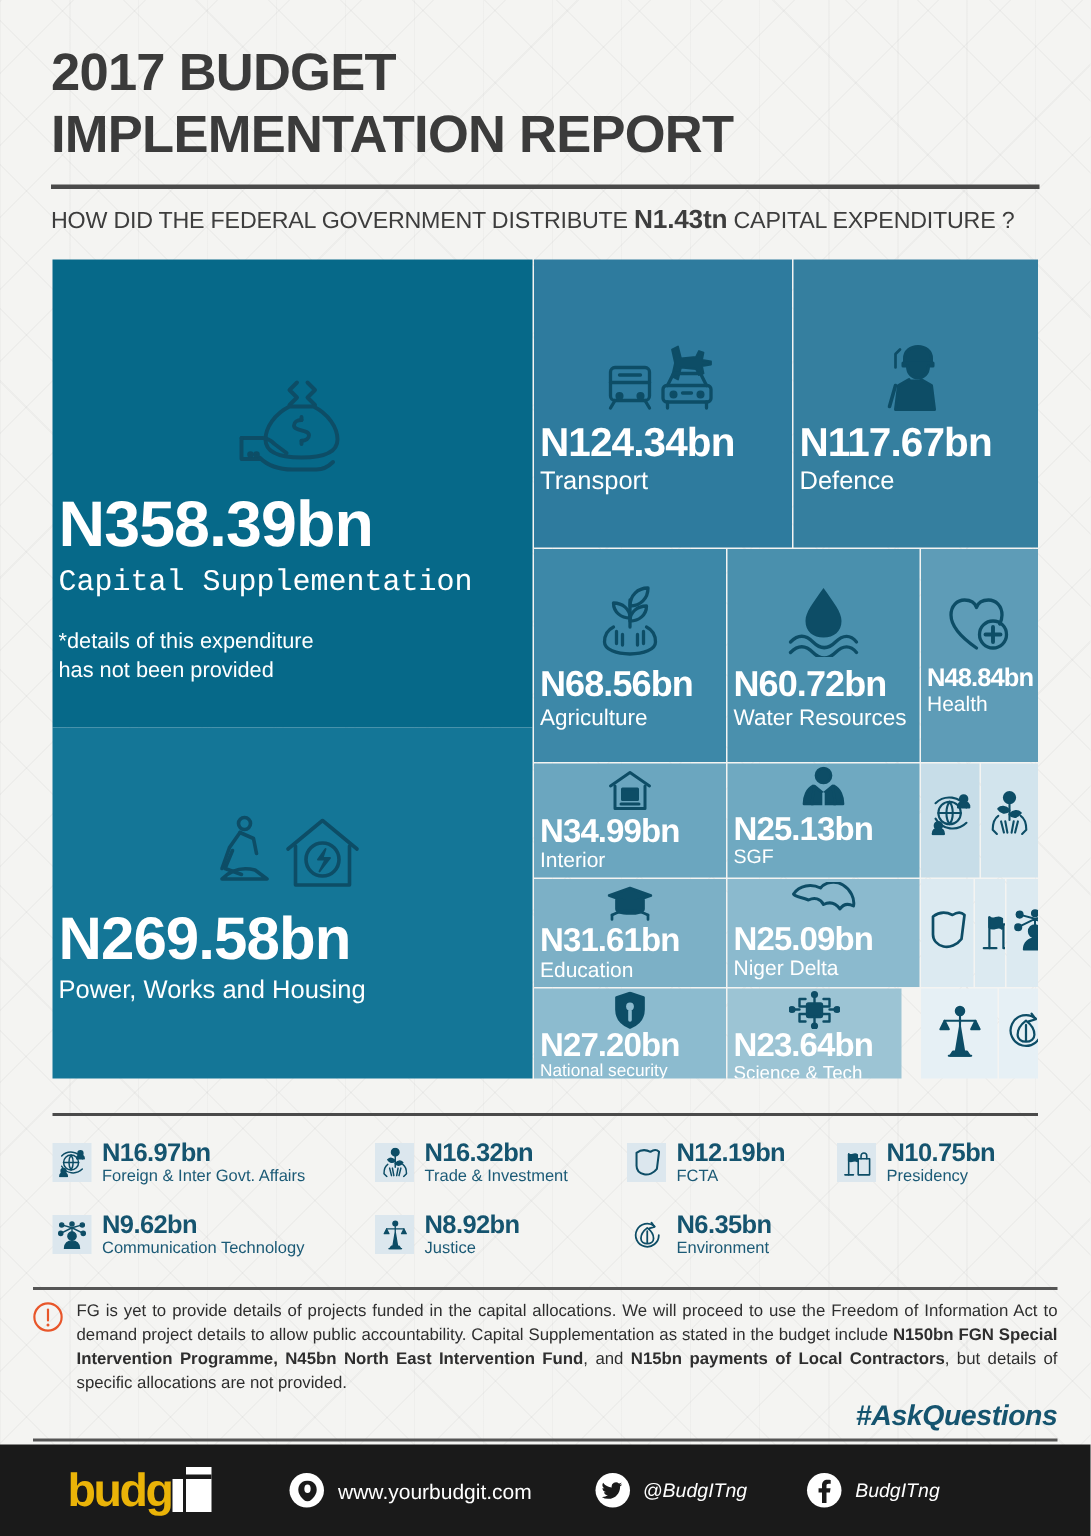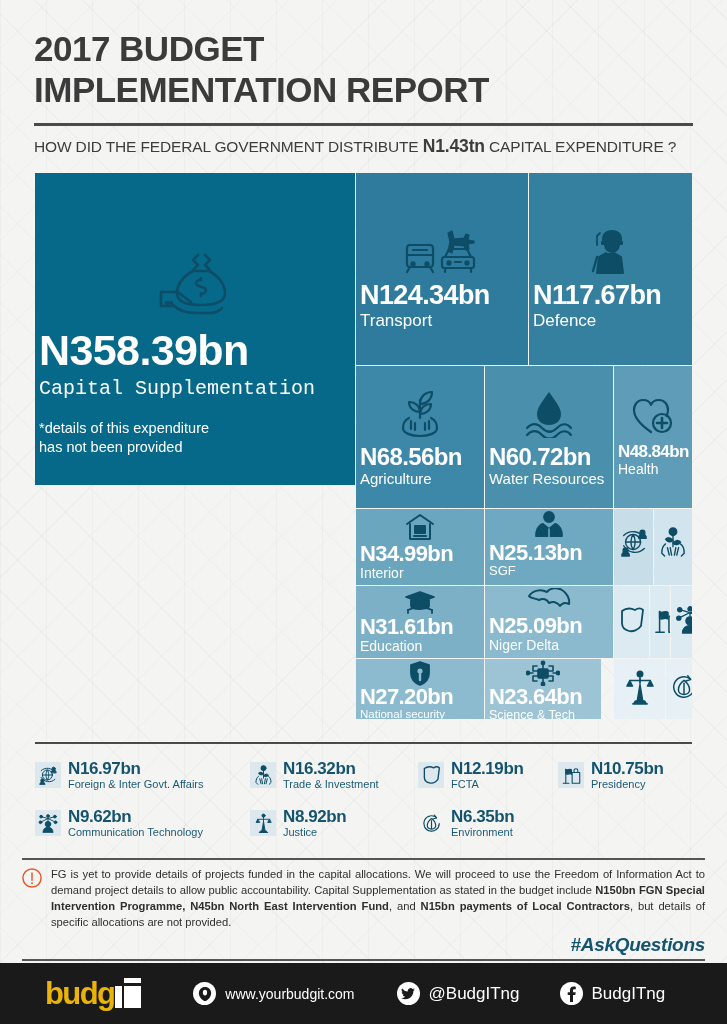--- a/index.html
+++ b/index.html
@@ -175,21 +175,21 @@
   .social.s2 { margin-left: 42px; }
   .social.s3 { margin-left: 40px; }
   .social-badge {
     width: 23px; height: 23px;
     background: #fff; border-radius: 50%;
     display: flex; align-items: center; justify-content: center;
     flex: none;
   }
   .social-badge svg { display: block; }
   .social-text { font-size: 14px; color: #fff; white-space: nowrap; }
-  .social.s2 .social-text, .social.s3 .social-text { font-size: 17px; }
+  .social.s2 .social-text, .social.s3 .social-text { font-size: 13px; font-style: italic; }
 </style>
 </head>
 <body>
 
 <div class="bg-pattern"></div>
 
 <div class="page">
 
   <div class="header">
     <div class="title">
@@ -218,20 +218,39 @@
             <circle cx="15" cy="56" r="0.9" fill="#0d4d66"></circle>
           </svg>
         </span>
         <div class="amt" style="font-size:43px;margin-top:12px;">N358.39bn</div>
         <div class="lbl" style="font-size:20px;margin-top:4px;font-family:Liberation Mono, monospace;">Capital Supplementation</div>
         <div class="note" style="font-size:14.5px;margin-top:19px;">*details of this expenditure</div>
         <div class="note" style="font-size:14.5px;">has not been provided</div>
       </div>
     </div>
 
+    <div class="tile" style="left:0;top:312px;width:320px;height:234px;background:#147697;">
+      <div class="tile-inner" style="top:57px;">
+        <span class="ico">
+          <svg width="100" height="54" viewBox="0 0 100 54" fill="none" stroke="#0d4d66" stroke-width="2.4" stroke-linecap="round" stroke-linejoin="round">
+            <circle cx="18" cy="7" r="4"></circle>
+            <path d="M15 13 l-7 10 l-5 14"></path>
+            <path d="M15 13 l9 4 l2 10"></path>
+            <path d="M10 25 l-5 12 l11 4"></path>
+            <path d="M3 44 c6 -6 14 -8 22 -6 l8 6 h-30 z"></path>
+            <path d="M47 24 L70 5 L93 24"></path>
+            <path d="M52 22 v26 h36 v-26"></path>
+            <circle cx="70" cy="31" r="11"></circle>
+            <path d="M72 24 l-5 7 h5 l-4 8 l7 -9 h-5 z" fill="#0d4d66" stroke-width="1.3"></path>
+          </svg>
+        </span>
+        <div class="amt" style="font-size:40px;margin-top:10px;">N269.58bn</div>
+        <div class="lbl" style="font-size:17px;margin-top:3px;">Power, Works and Housing</div>
+      </div>
+    </div>
 
     <div class="tile" style="left:321px;top:0;width:172px;height:192px;background:#2e7b9e;">
       <div class="tile-inner" style="top:56px;">
         <span class="ico">
           <svg width="76" height="46" viewBox="0 0 76 46" fill="none" stroke="#0d4d66" stroke-width="2.2" stroke-linecap="round" stroke-linejoin="round">
             <path d="M44 4 l4 -2 l2 8 l10 -1 l2 -4 l3 1 l-1 5 l6 1 v2 l-6 1 l1 5 l-3 1 l-2 -4 l-10 -1 l-2 8 l-4 -2 l2 -9 z" fill="#0d4d66" stroke-width="1.2"></path>
             <rect x="3" y="16" width="26" height="22" rx="3"></rect>
             <path d="M3 26 h26"></path>
             <path d="M9 21 h14"></path>
             <path d="M6 38 l-3 5 M26 38 l3 5"></path>

